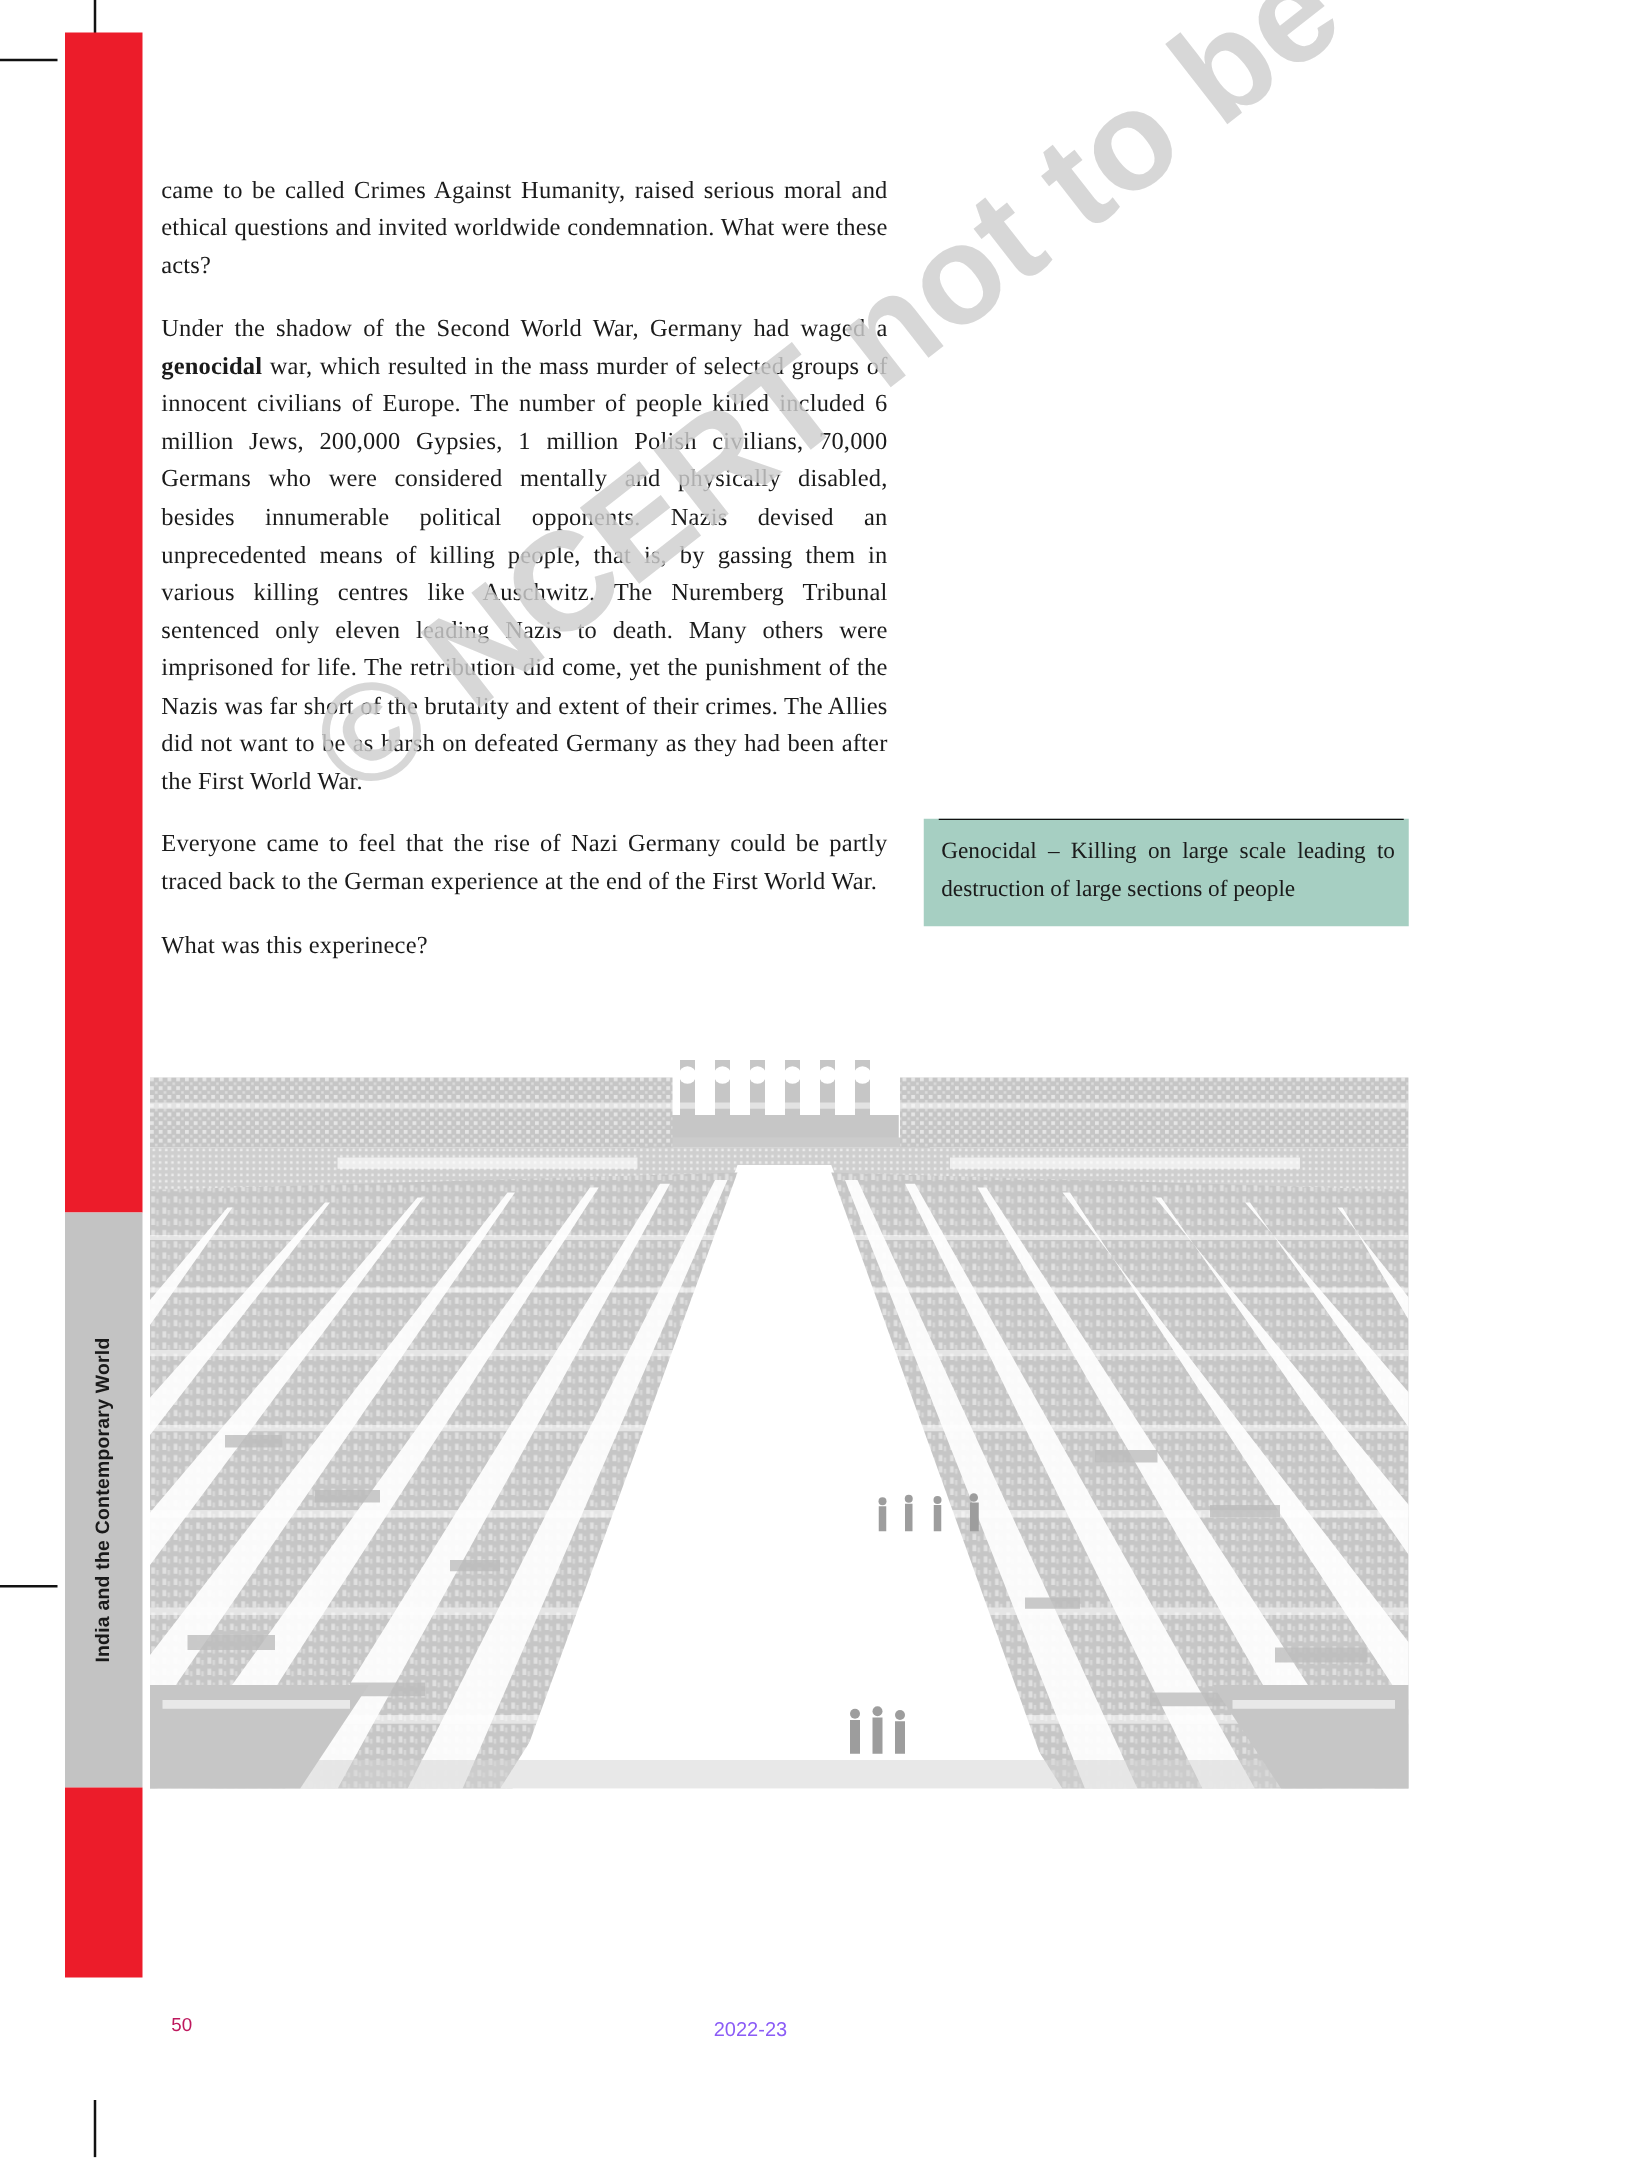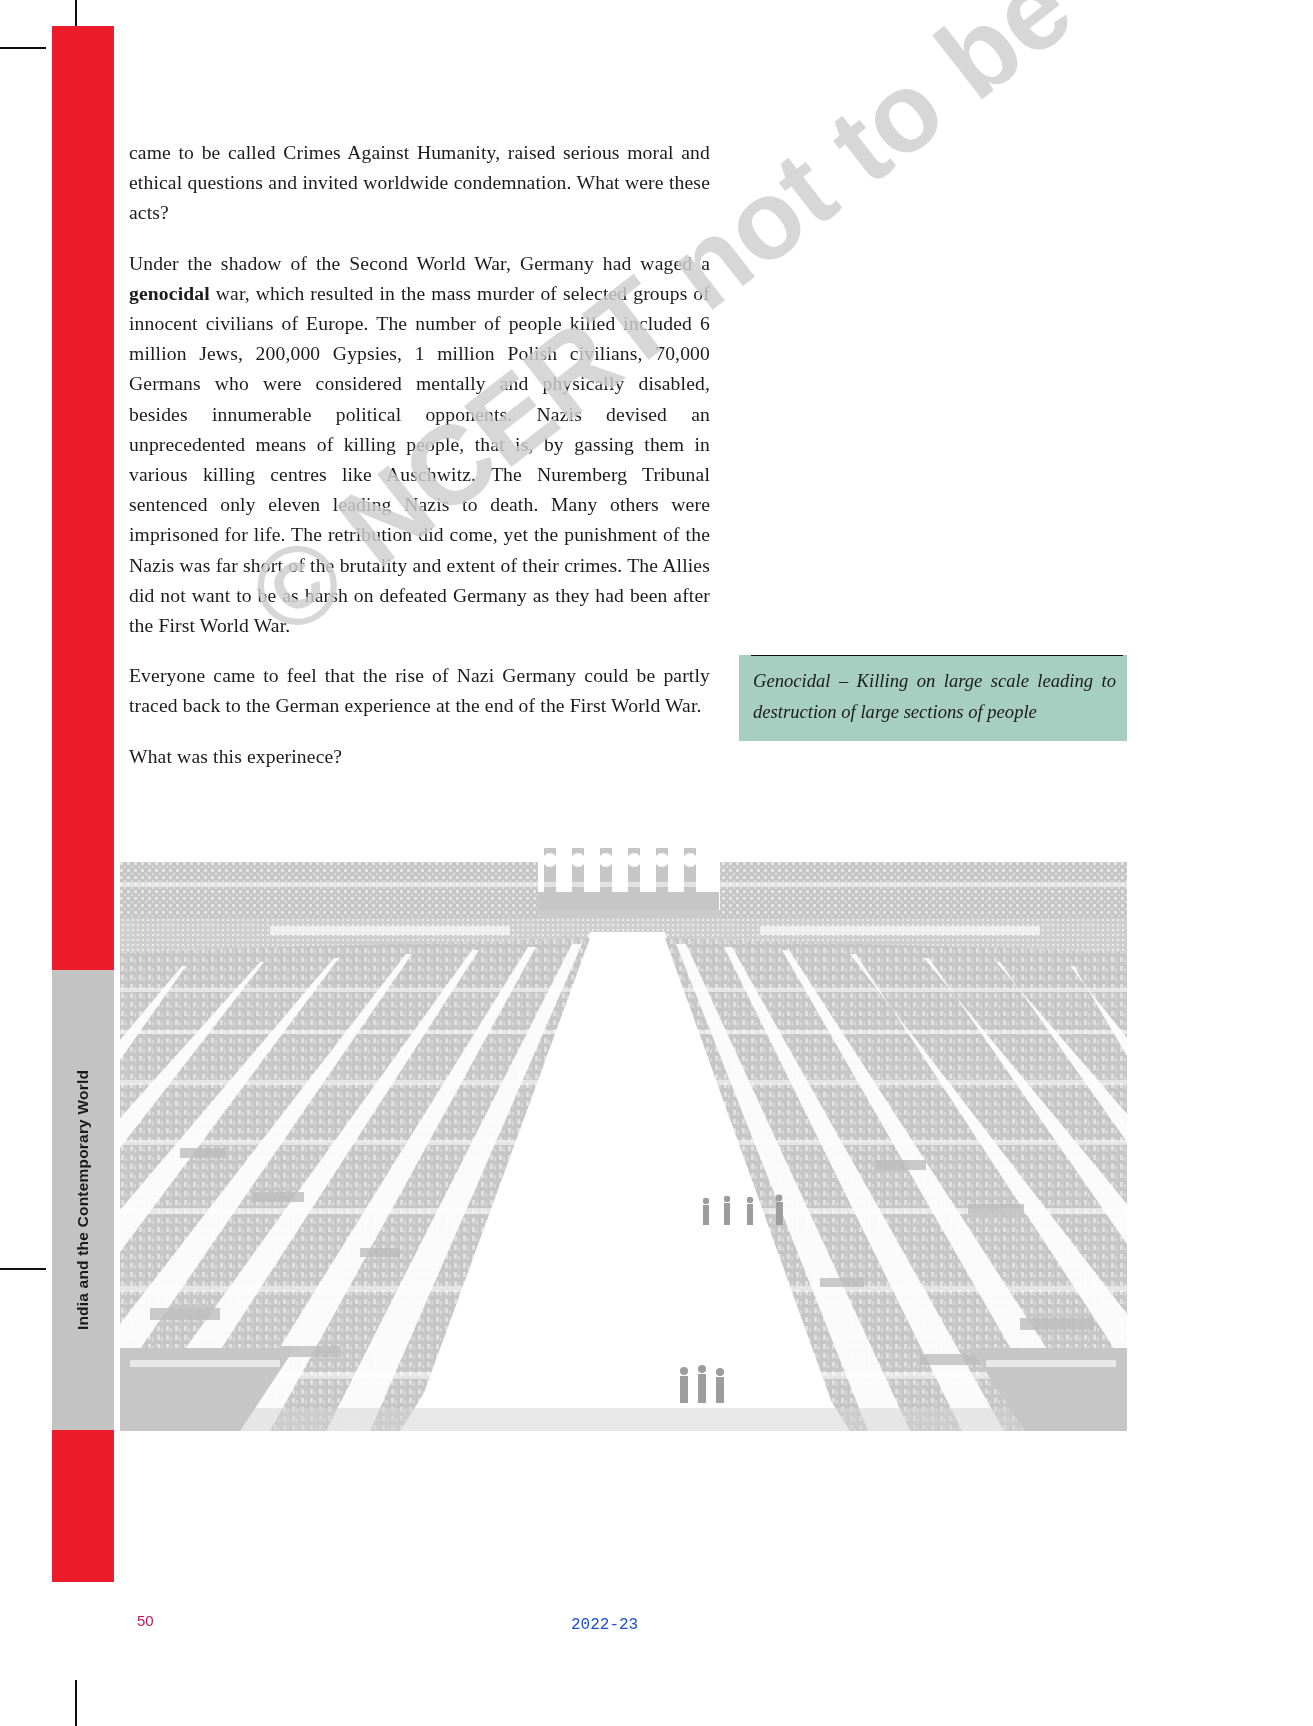--- a/index.html
+++ b/index.html
@@ -123,21 +123,20 @@
     margin: 0 4px 0 12px;
   }
   .newwords-def {
     font-family: "Liberation Serif", serif;
     font-size: 18.6px;
     line-height: 31px;
     color: #1b1b1b;
     padding: 9px 11px 14px 14px;
     text-align: justify;
     text-justify: inter-word;
-    font-style: italic;
   }
 
   
   .photo {
     position: absolute;
     left: 120px;
     top: 848px;
     width: 1007px;
     height: 583px;
     background: #ffffff;
@@ -176,23 +175,23 @@
     left: 137px;
     top: 1612px;
     font-family: "Liberation Sans", sans-serif;
     font-size: 15px;
     color: #be185d;
   }
   .year-stamp {
     position: absolute;
     left: 571px;
     top: 1616px;
-    font-family: Liberation Mono, monospace;
+    font-family: Liberation Sans, sans-serif;
     font-size: 16px;
-    color: #1d4ed8;
+    color: #8b5cf6;
   }
 </style>
 </head>
 <body>
 
 <div class="page">
 
   <div class="crop-mark crop-v" style="left:75px; top:0px;"></div>
   <div class="crop-mark crop-h" style="left:0px; top:47px;"></div>
   <div class="crop-mark crop-h" style="left:0px; top:1268px;"></div>

